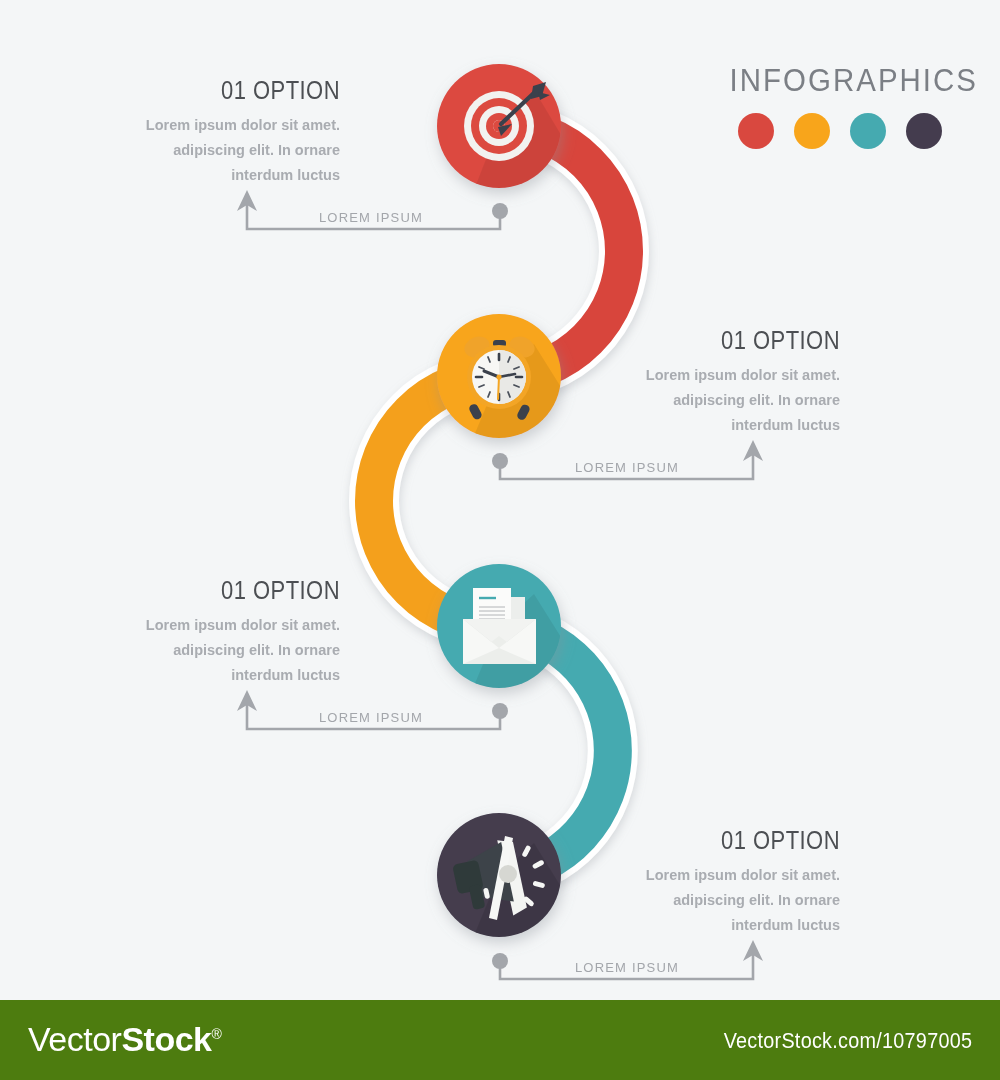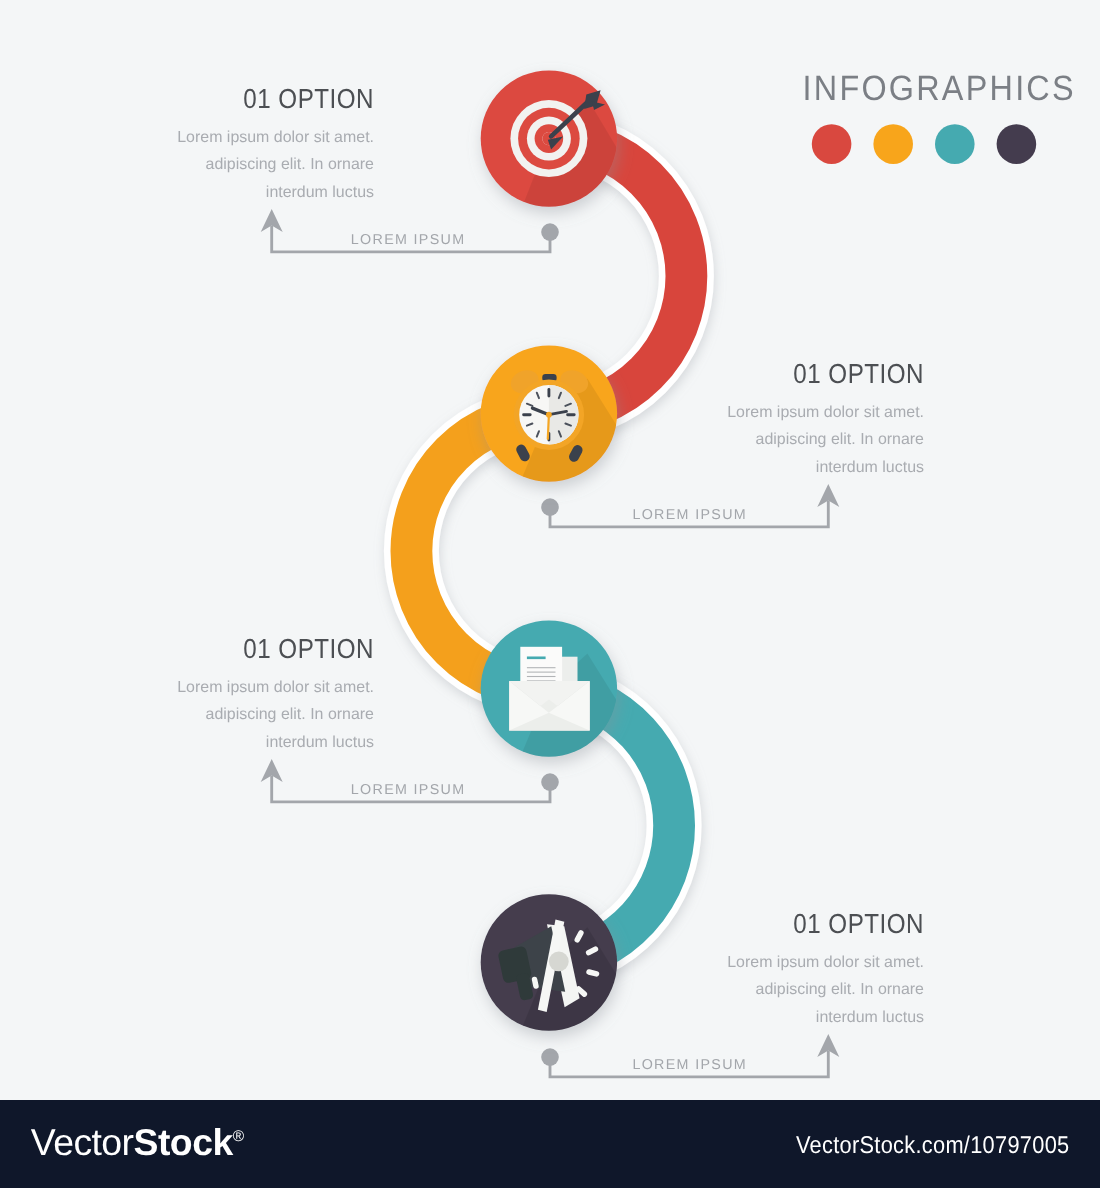--- a/index.html
+++ b/index.html
@@ -25,31 +25,31 @@
   .opt-text{position:absolute;width:280px;}
   .opt-text.left{text-align:right;}
   .opt-text.right{text-align:right;}
   .opt-title{
     font-family:"Liberation Sans Narrow","Liberation Sans",sans-serif;
     font-size:25px;letter-spacing:0.5px;color:#4c4f53;
     transform:scaleX(0.88);transform-origin:right center;
     white-space:nowrap;margin-bottom:8px;
   }
   .opt-body{
-    font-size:14.5px;line-height:25px;color:#a9acb1;font-weight:400;
+    font-size:14.5px;line-height:25px;color:#a9acb1;font-weight:700;
   }
   .opt-body span{display:block;}
 
   
   svg.layer{position:absolute;left:0;top:0;width:1000px;height:1080px;overflow:visible;}
 
   
   #footer-bar{
     position:absolute;left:0;top:1000px;width:1000px;height:80px;
-    background:#0f172a;
+    background:#4d7c0f;
   }
   #vs-logo{
     position:absolute;left:28px;top:20px;
     font-size:34px;color:#ffffff;letter-spacing:-0.5px;
     font-family:"Liberation Sans", sans-serif;
   }
   #vs-logo .thin{font-weight:300;}
   #vs-logo .bold{font-weight:700;}
   #vs-logo .reg{font-size:14px;vertical-align:super;font-weight:400;}
   #vs-url{

